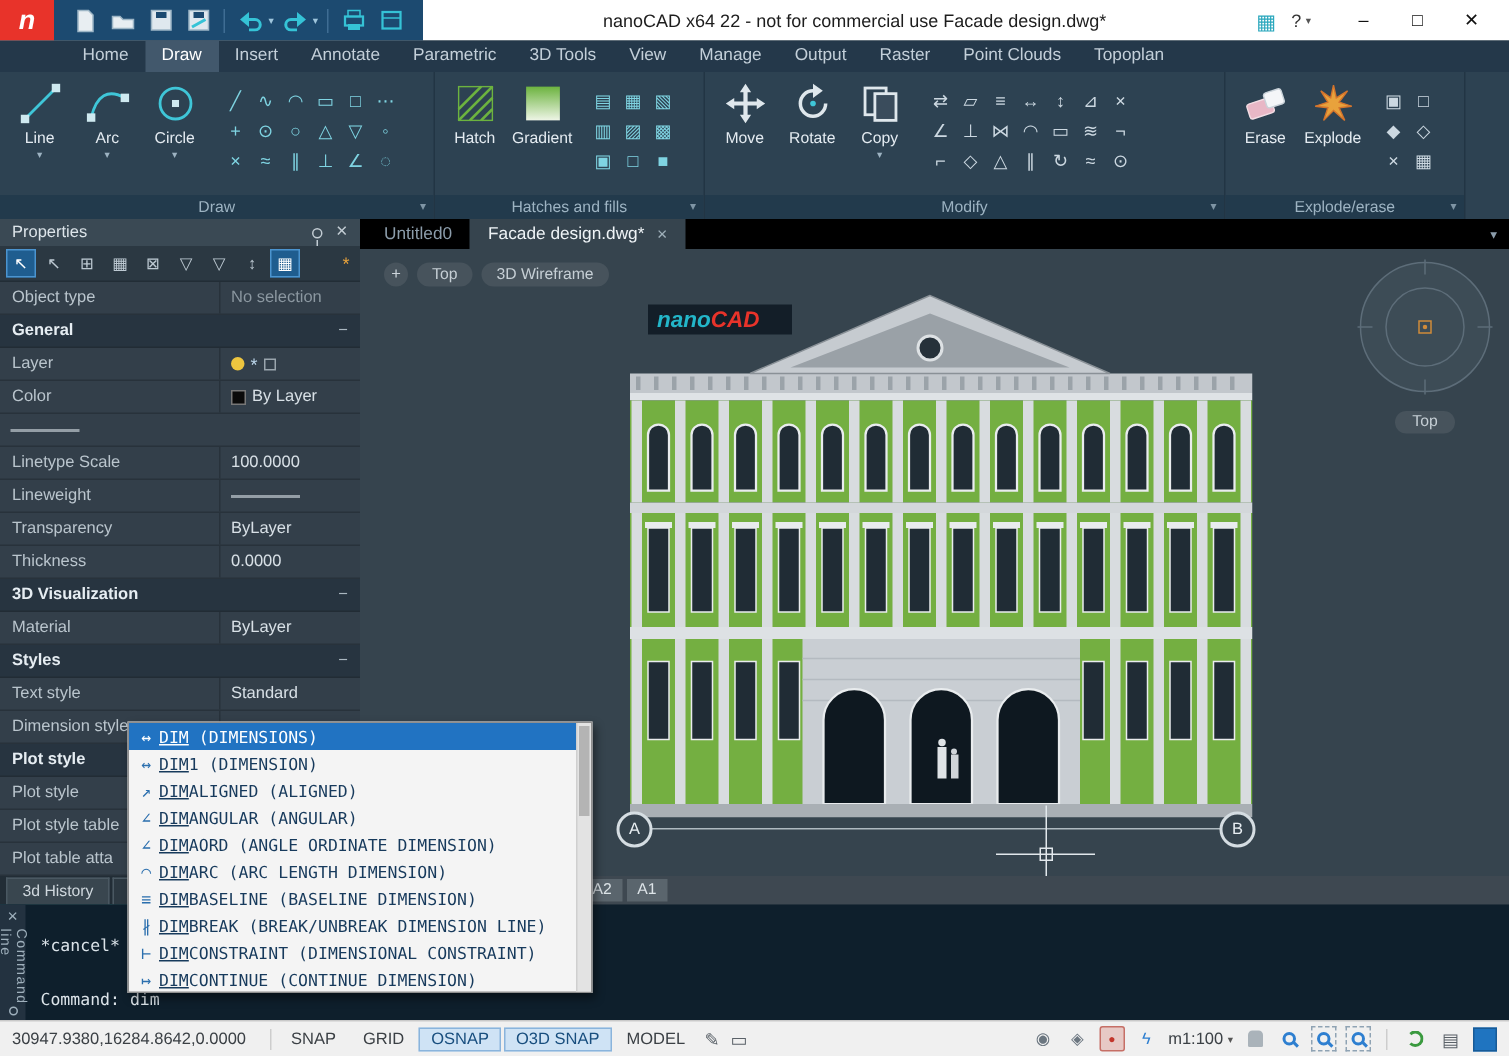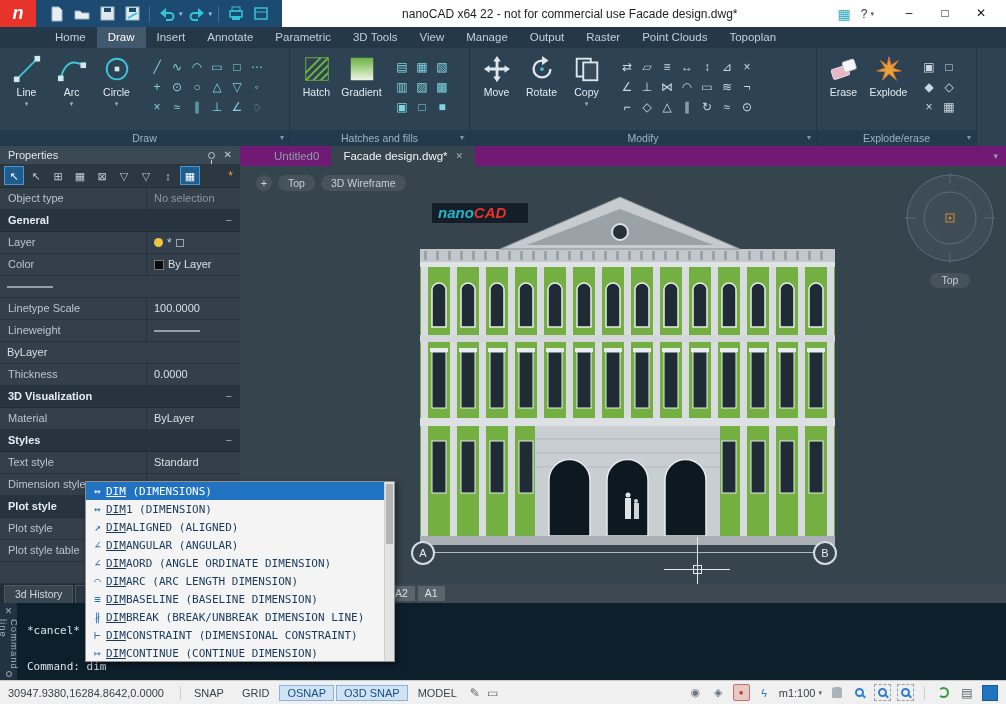--- a/index.html
+++ b/index.html
@@ -61,21 +61,21 @@
   .lt-line{width:46px;height:2px;background:#949ea6;display:inline-block}
   .dot-bulb{width:9px;height:9px;border-radius:50%;background:#edc53f;display:inline-block;flex:none}
   .freeze{color:#bcd6ea;font-size:12px;line-height:10px}
   .locksq{width:8px;height:8px;border:1px solid #9aa5ad;display:inline-block;flex:none}
   #props-bottabs{position:absolute;bottom:0;left:0;width:240px;height:19px;background:#222d36;display:flex;align-items:flex-end;padding-left:4px;gap:2px}
   .pb-tab{background:#39464f;color:#cfd7dd;font-size:10.5px;line-height:17px;padding:0 10px;border:1px solid #4a5862;border-bottom:none;white-space:nowrap}
   .pb-tab.faded{background:#2c3841;color:#9aa7b0}
 
   
   #workarea{position:absolute;left:240px;top:146px;width:766px;height:457px}
-  #doctabs{height:20px;background:#701a75;display:flex;align-items:flex-end;padding-left:22px}
+  #doctabs{height:20px;background:#000000;display:flex;align-items:flex-end;padding-left:4px}
   .dtab{padding:0 12px;font-size:11.5px;line-height:20px;color:#8c9dab;display:flex;align-items:center;gap:8px;white-space:nowrap}
   .dtab.active{background:#36444e;color:#eef3f6}
   .dtab-close{font-size:9px;color:#9fb0ba}
   .dtab-arrow{margin-left:auto;margin-right:8px;color:#8c9dab;font-size:9px;line-height:20px}
   #canvas{position:absolute;top:20px;left:0;width:766px;height:418px;background:#36444e;overflow:hidden}
   #view-controls{position:absolute;left:16px;top:9px;display:flex;align-items:center;gap:6px;z-index:5}
   .vc-plus{width:16px;height:16px;border-radius:50%;background:#47535c;color:#cdd5db;font-size:11px;line-height:16px;text-align:center}
   .vc-pill{background:#47535c;border-radius:8px;padding:0 10px;font-size:10.5px;line-height:16px;color:#c6cfd5;white-space:nowrap}
   #facade-wrap{position:absolute;left:180px;top:29px;width:387px;height:350px;z-index:1}
   #viewcube{position:absolute;left:662px;top:4px;width:96px;text-align:center;z-index:5}
@@ -471,20 +471,21 @@
           <span class="plab">Linetype Scale</span>
           <span class="pval">100.0000</span>
         </div>
         <div class="p-row">
           <span class="plab">Lineweight</span>
           <span class="pval">
             <span class="lt-line"></span>
           </span>
         </div>
         <div class="p-row">
+          <span class="plab">Transparency</span>
           <span class="pval">ByLayer</span>
         </div>
         <div class="p-row">
           <span class="plab">Thickness</span>
           <span class="pval">0.0000</span>
         </div>
         <div class="p-sec">
           <span>3D Visualization</span>
           <span class="sec-minus">−</span>
         </div>
@@ -510,20 +511,21 @@
         </div>
         <div class="p-row">
           <span class="plab">Plot style</span>
           <span class="pval"></span>
         </div>
         <div class="p-row">
           <span class="plab">Plot style table</span>
           <span class="pval"></span>
         </div>
         <div class="p-row">
+          <span class="plab">Plot table atta</span>
           <span class="pval"></span>
         </div>
       </div>
     <div id="props-bottabs">
         <span class="pb-tab">3d History</span>
         <span class="pb-tab faded">F</span>
       </div>
   </div>
 
   <div id="workarea">

